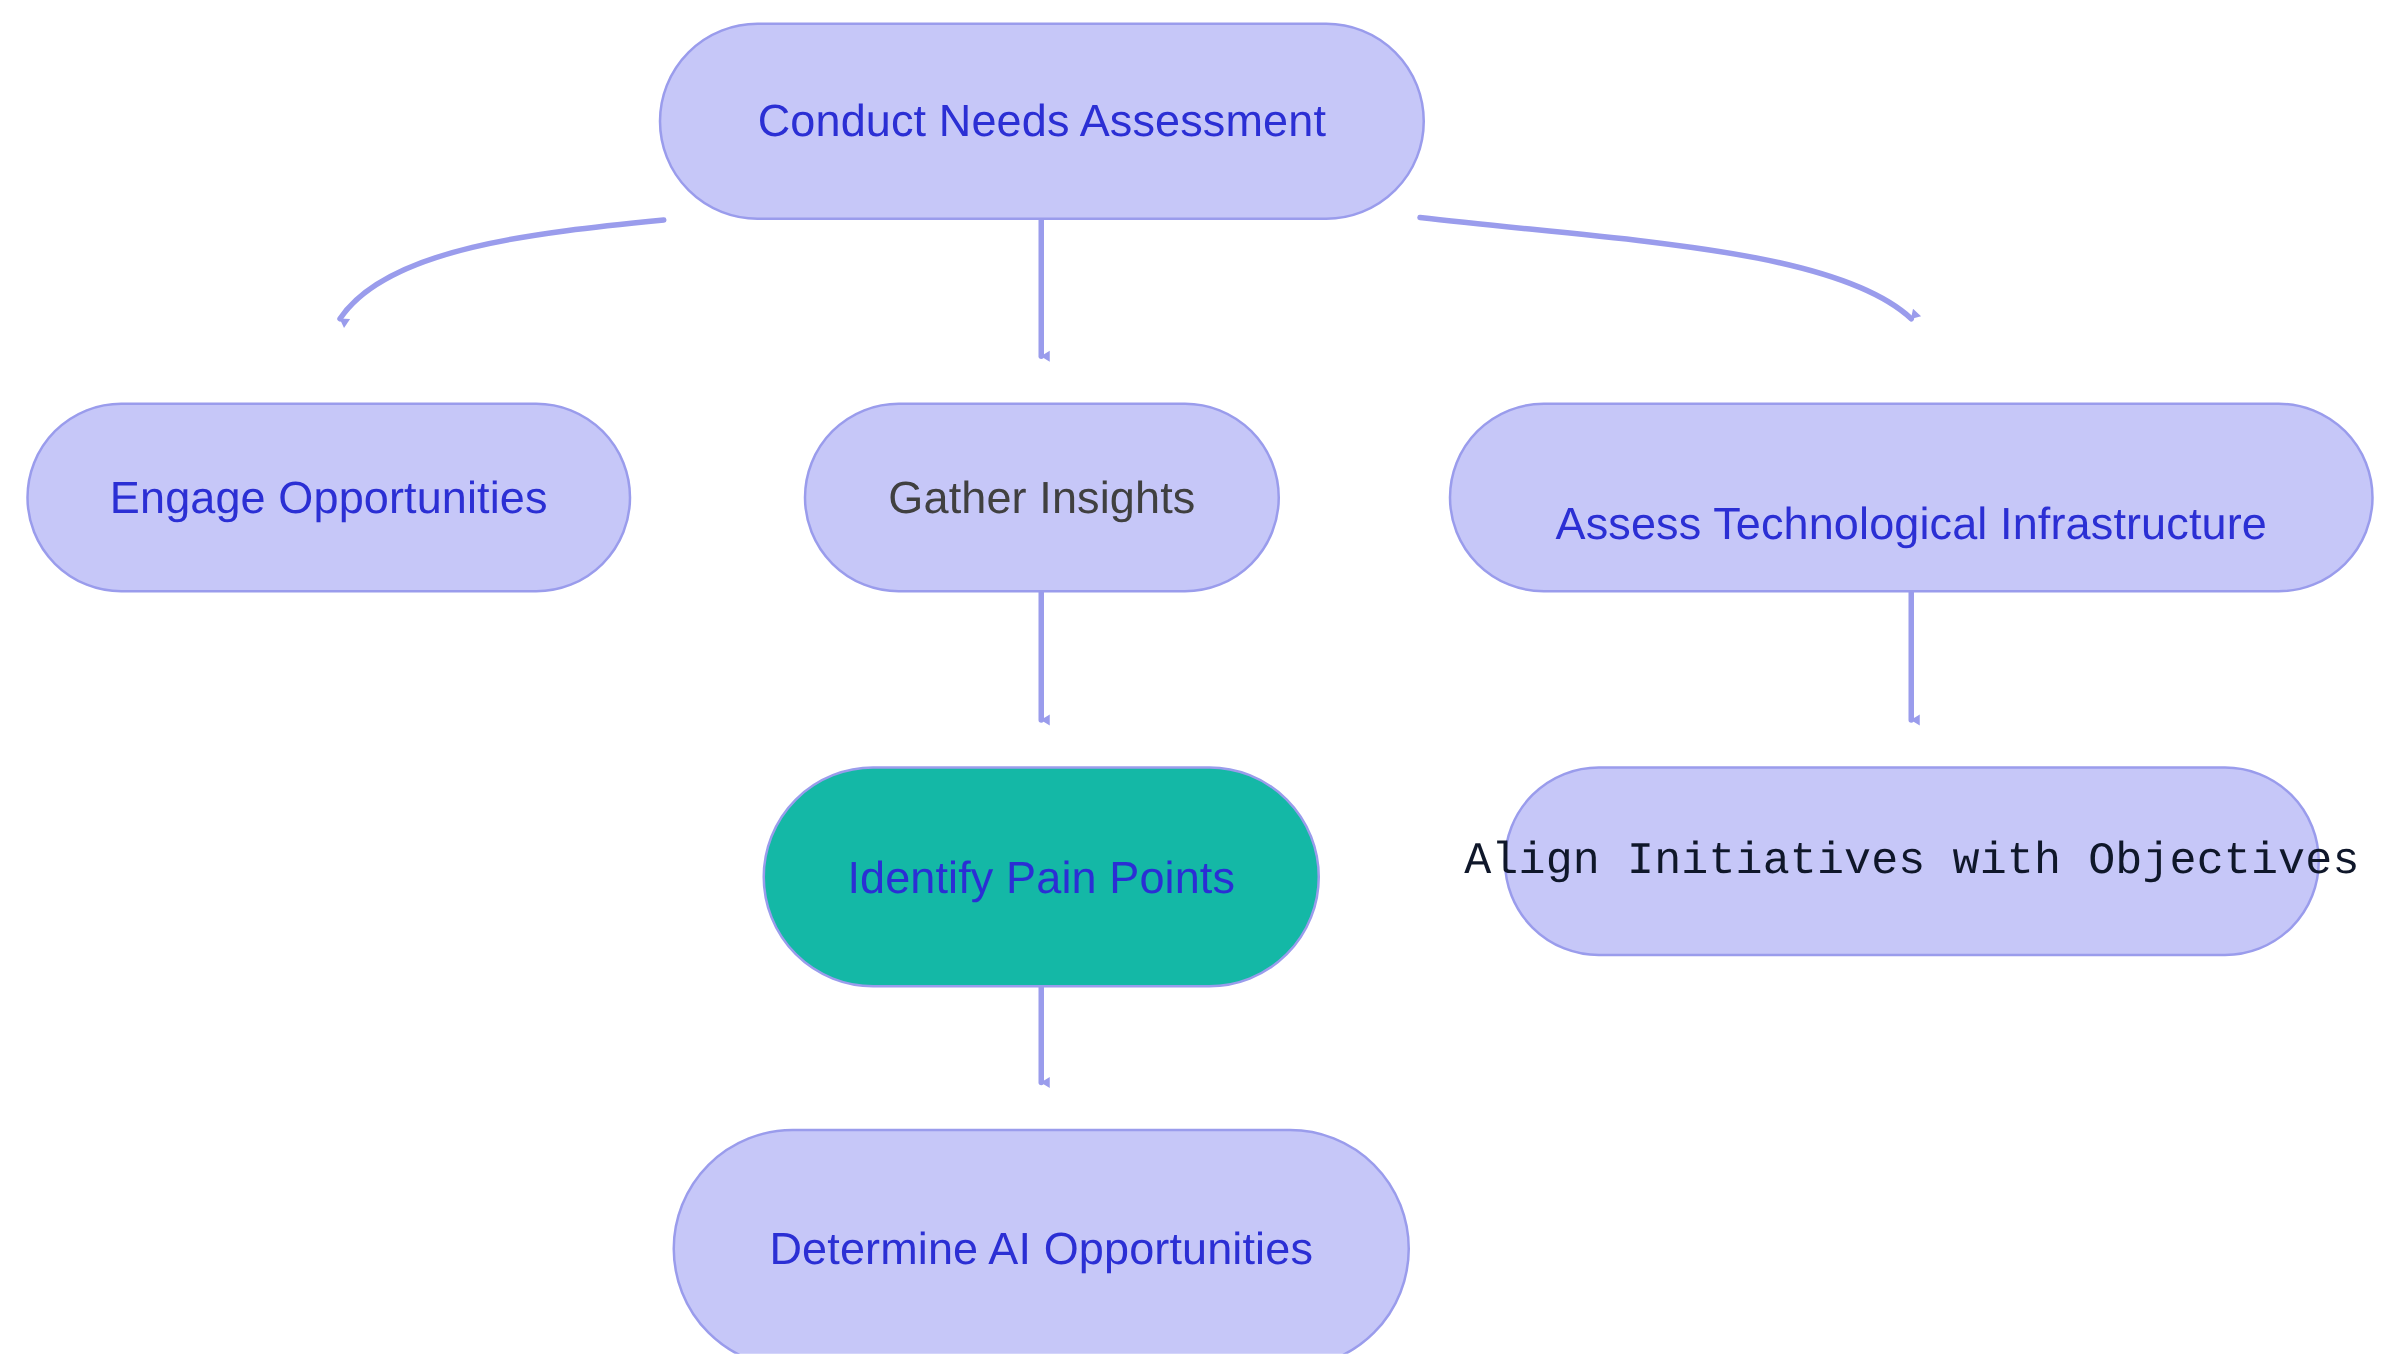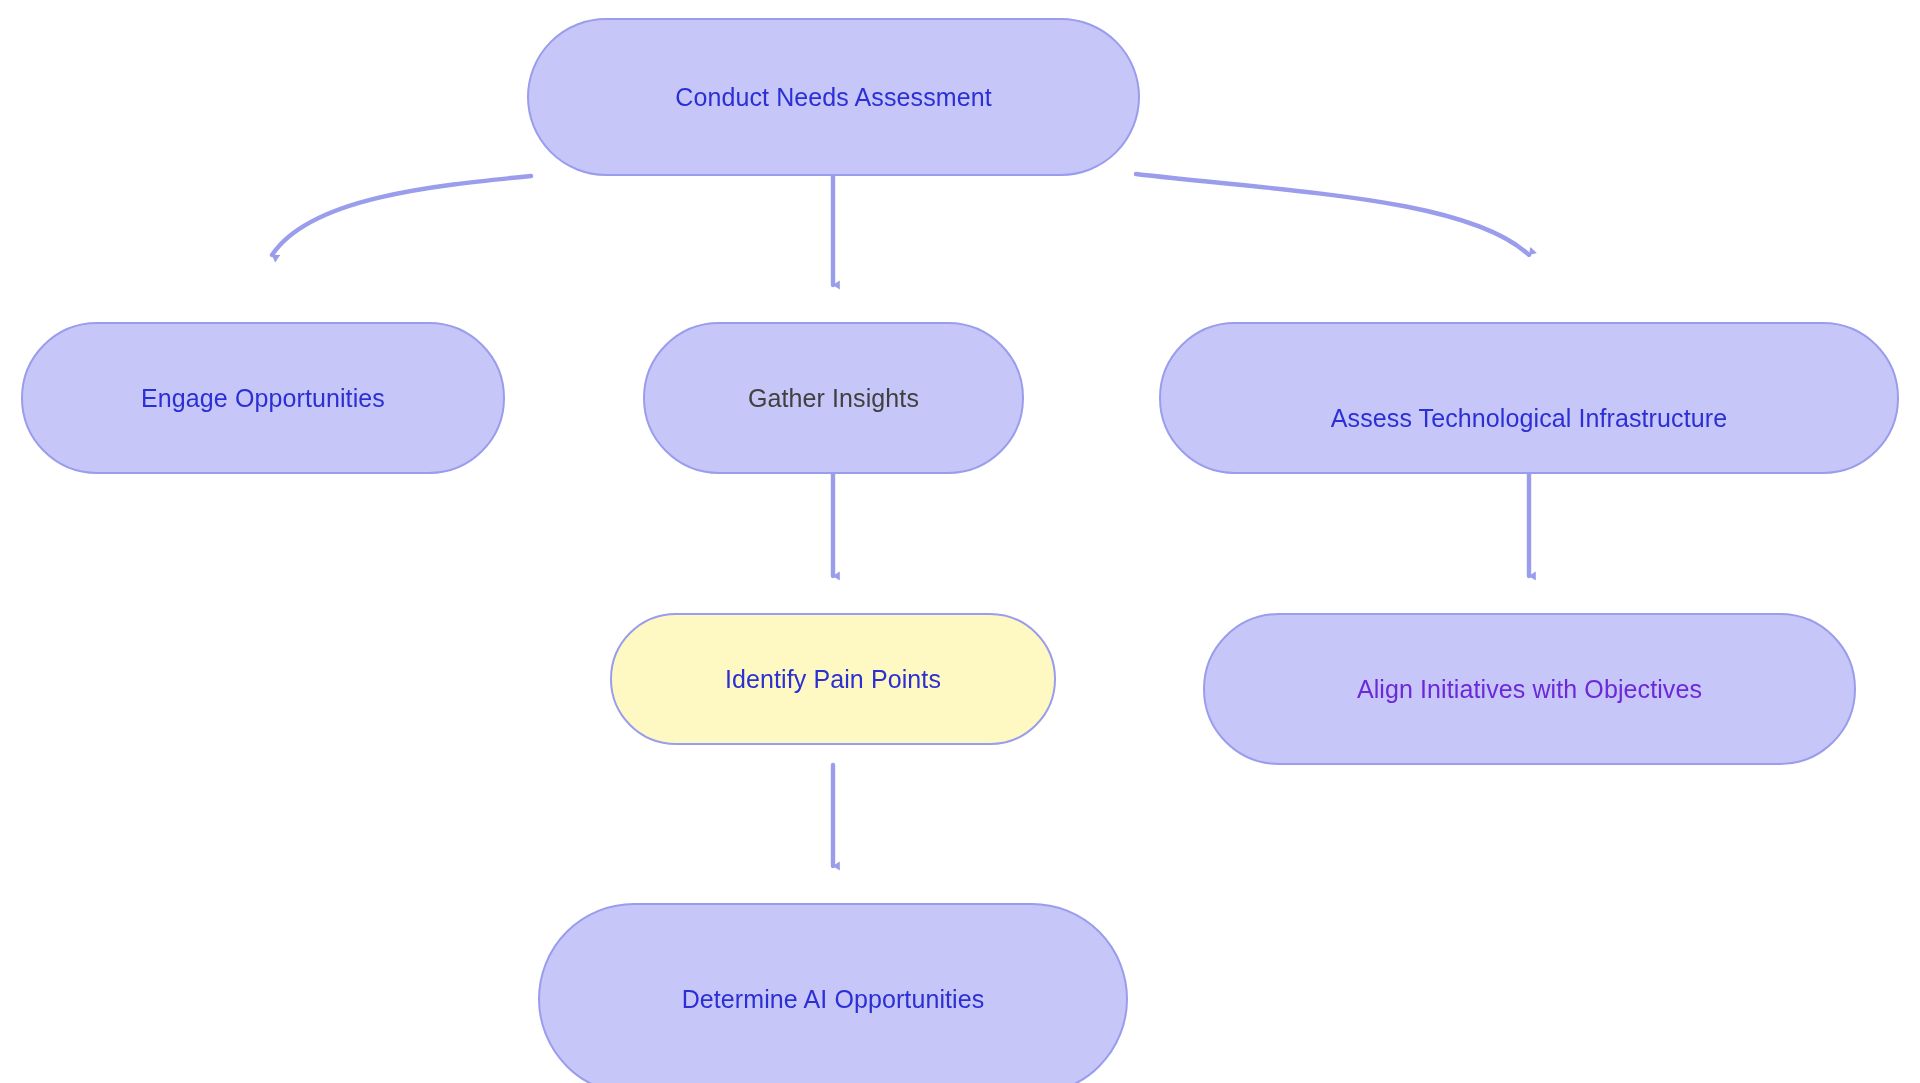--- a/index.html
+++ b/index.html
@@ -33,21 +33,21 @@
     display: flex;
     align-items: center;
     justify-content: center;
     background: #c6c7f8;
     border: 2px solid #9a9cec;
     border-radius: 9999px;
     z-index: 2;
   }
   .node-label {
     color: #2b2fd4;
-    font-size: 25px;
+    font-size: 36px;
     font-weight: 400;
     line-height: 1;
     letter-spacing: 0.1px;
     white-space: nowrap;
     text-align: center;
   }
 </style>
 </head>
 <body>
 
@@ -82,25 +82,25 @@
   </div>
 
   <div class="node" style="left: 643px; top: 322px; width: 381px; height: 152px; background: rgb(198, 199, 248); border-color: rgb(154, 156, 236);">
     <span class="node-label" style="color: #404040;">Gather Insights</span>
   </div>
 
   <div class="node" style="left: 1159px; top: 322px; width: 740px; height: 152px; background: rgb(198, 199, 248); border-color: rgb(154, 156, 236);">
     <span class="node-label" style="color: rgb(43, 47, 212); margin-top: 41px;">Assess Technological Infrastructure</span>
   </div>
 
-  <div class="node" style="left: 610px; top: 613px; width: 446px; height: 132px; background: #fef9c3; border-color: rgb(154, 156, 236);">
+  <div class="node" style="left: 610px; top: 613px; width: 446px; height: 177px; background: #14b8a6; border-color: rgb(154, 156, 236);">
     <span class="node-label" style="color: rgb(43, 47, 212);">Identify Pain Points</span>
   </div>
 
   <div class="node" style="left: 1203px; top: 613px; width: 653px; height: 152px; background: rgb(198, 199, 248); border-color: rgb(154, 156, 236);">
-    <span class="node-label" style="color: #6d28d9;">Align Initiatives with Objectives</span>
+    <span class="node-label" style="color: #0f172a; font-family: Liberation Mono, monospace;">Align Initiatives with Objectives</span>
   </div>
 
   <div class="node" style="left: 538px; top: 903px; width: 590px; height: 192px; background: rgb(198, 199, 248); border-color: rgb(154, 156, 236);">
     <span class="node-label" style="color: rgb(43, 47, 212);">Determine AI Opportunities</span>
   </div>
 
 </div>
 
 </body></html>

